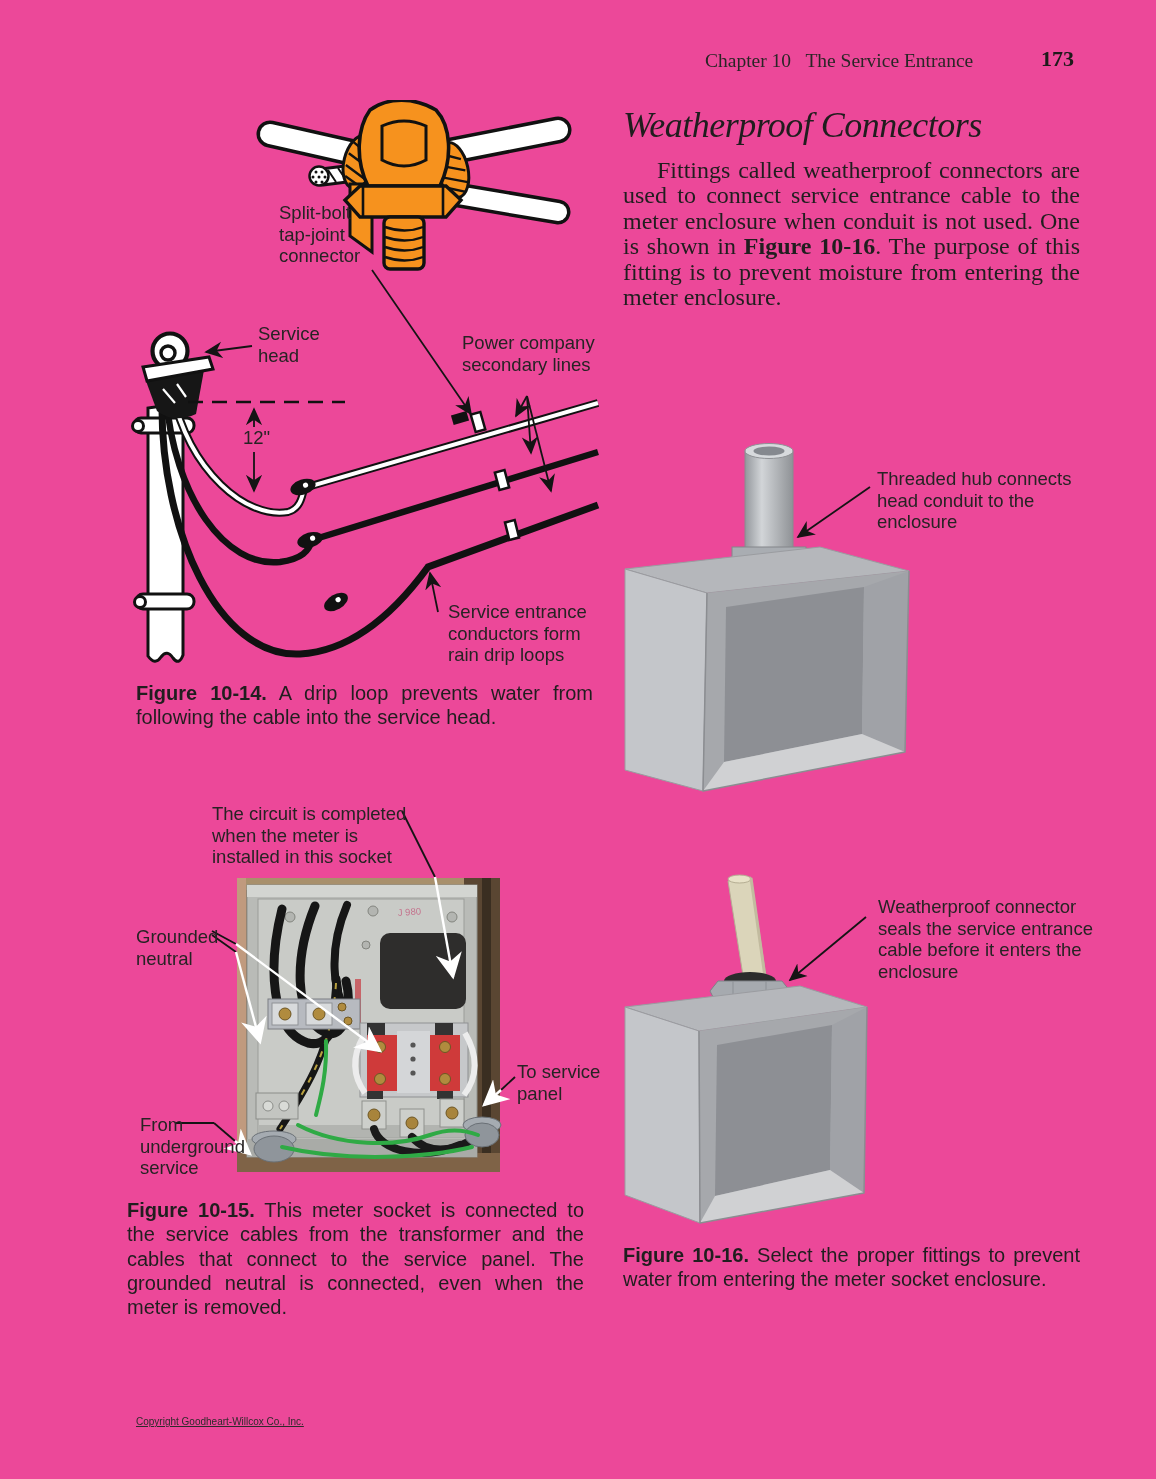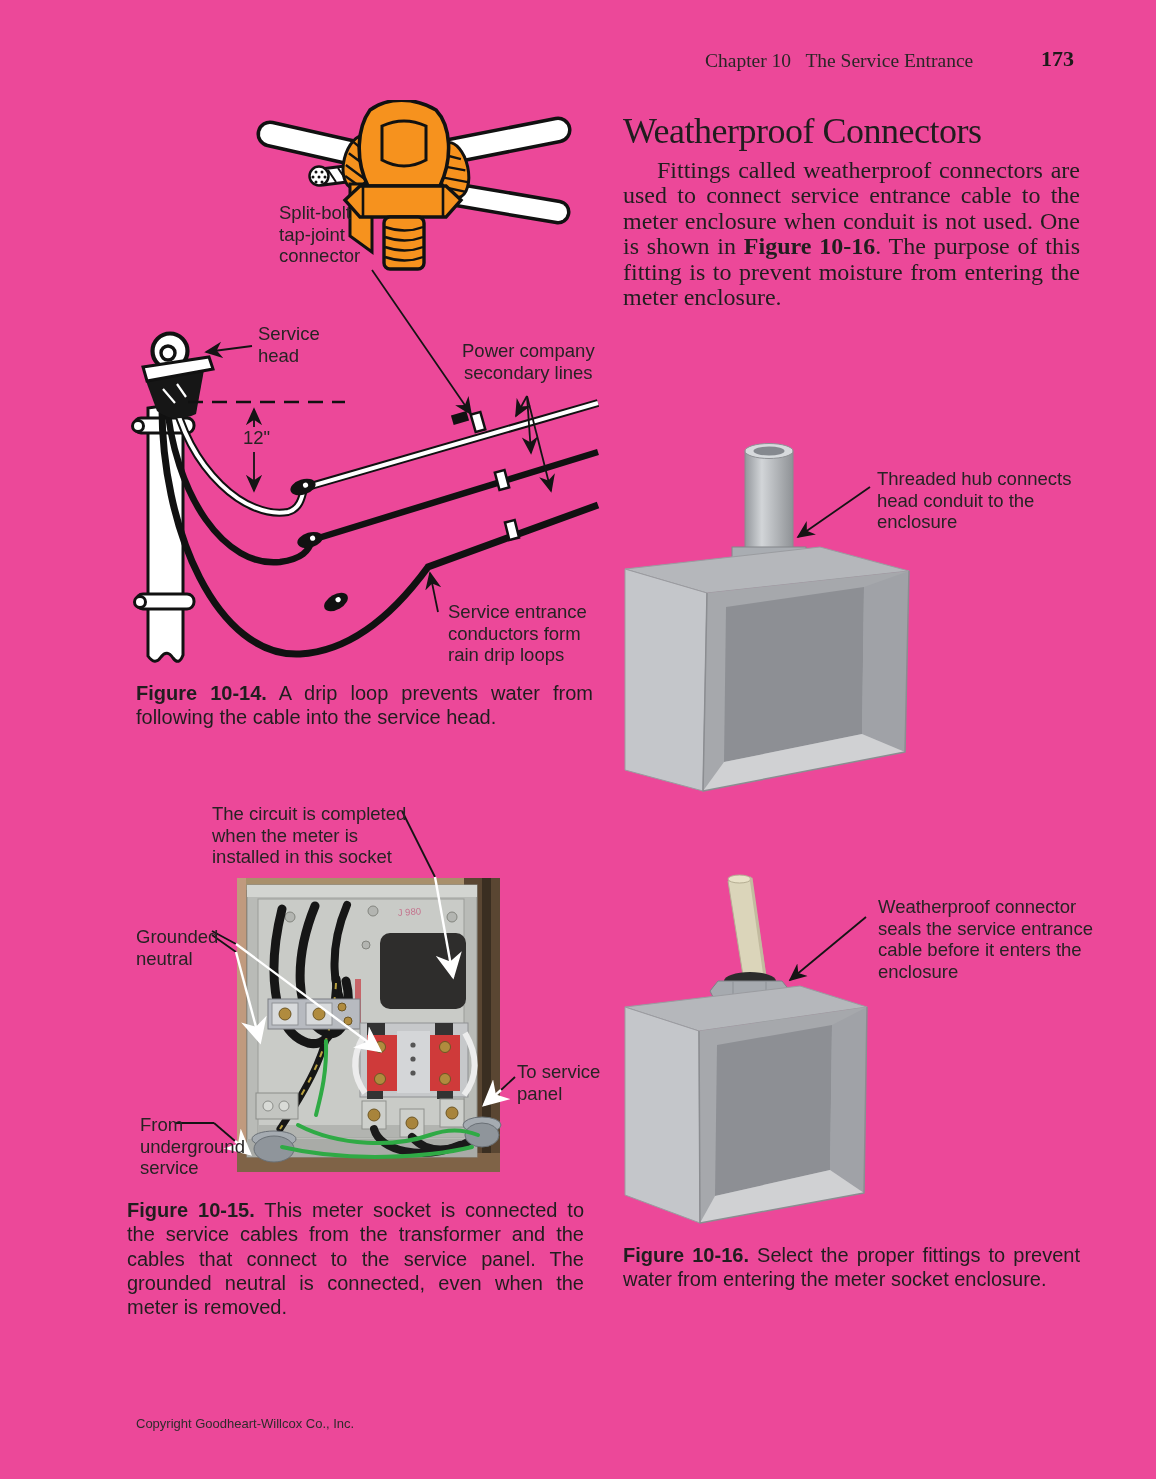--- a/index.html
+++ b/index.html
@@ -7,21 +7,21 @@
         font-family:"Liberation Sans",sans-serif;color:#231f20;}
   .abs{position:absolute;}
   .hdr-title{font-family:"Liberation Serif",serif;font-size:19.5px;color:#2a2626;white-space:pre;}
   .hdr-num{font-family:"Liberation Serif",serif;font-size:22px;font-weight:bold;color:#1d1a1a;text-align:center;}
   .h1{font-family:"Liberation Serif",serif;font-size:36px;letter-spacing:-0.5px;color:#201d1e;}
   .body-par{font-family:"Liberation Serif",serif;font-size:24px;line-height:25.4px;
             text-align:justify;color:#211e1f;text-indent:34px;}
   .lbl{font-size:18.5px;line-height:21.5px;white-space:pre-line;color:#272324;}
   .cap{font-size:20px;line-height:24.3px;text-align:justify;color:#211e1f;}
   .cap b{font-weight:bold;}
-  .footer{font-size:13px;color:#2e2b2b;}
+  .footer{font-size:10px;color:#2e2b2b;text-decoration:underline;}
   svg{display:block;}
 </style>
 </head>
 <body>
 
 <div class="page">
 
   <div class="abs hdr-title" style="left:705px;top:50px;">Chapter 10   The Service Entrance</div>
   <div class="abs hdr-num" style="left:1041px;top:46px;">173</div>
 
@@ -147,21 +147,21 @@
       <rect x="254" y="117" width="40" height="52" rx="6" fill="#F6921E" stroke="#111" stroke-width="3.4"></rect>
       <path d="M255,127 q20,7 38,0 M255,137 q20,7 38,0 M255,147 q20,7 38,0 M255,157 q20,7 38,0" stroke="#111" stroke-width="2.4" fill="none"></path>
     </g>
   </svg>
 
   <div class="abs lbl" style="left:243px;top:202px;margin-left:36px;">Split-bolt
 tap-joint
 connector</div>
   <div class="abs lbl" style="left:258px;top:323px;">Service
 head</div>
-  <div class="abs lbl" style="left:462px;top:340px;text-align:center;">Power company
+  <div class="abs lbl" style="left:462px;top:332px;">Power company
 secondary lines</div>
   <div class="abs lbl" style="left:243px;top:427px;">12"</div>
   <div class="abs lbl" style="left:448px;top:601px;">Service entrance
 conductors form
 rain drip loops</div>
 
   <div class="abs cap" style="left:136px;top:681px;width:457px;">
     <b>Figure 10-14.</b><span> A drip loop prevents water from following the cable into the service head.</span>
   </div>
 
@@ -291,21 +291,21 @@
   <div class="abs lbl" style="left:517px;top:1061px;">To service
 panel</div>
   <div class="abs lbl" style="left:140px;top:1114px;">From
 underground
 service</div>
 
   <div class="abs cap" style="left:127px;top:1198px;width:457px;">
     <b>Figure 10-15.</b><span> This meter socket is connected to the service cables from the transformer and the cables that connect to the service panel. The grounded neutral is connected, even when the meter is removed.</span>
   </div>
 
-  <div class="abs h1" style="left:623px;top:110px;">Weatherproof Connectors</div>
+  <div class="abs h1" style="left:623px;top:104px;font-style:italic;">Weatherproof Connectors</div>
 
   <p class="abs body-par" style="left:623px;top:158px;width:457px;margin:0;">
     <span>Fittings called weatherproof connectors are used to connect service entrance cable to the meter enclosure when conduit is not used. One is shown in </span><b>Figure 10-16</b><span>. The purpose of this fitting is to prevent moisture from entering the meter enclosure.</span>
   </p>
 
   <svg class="abs" style="left:600px;top:435px;" width="556" height="362" viewBox="0 0 556 362">
     <defs>
       <marker id="ab3" viewBox="0 0 10 10" refX="9" refY="5" markerWidth="10" markerHeight="10" orient="auto-start-reverse">
         <path d="M0,0.5 L10,5 L0,9.5 L3,5 z" fill="#141414"></path>
       </marker>

